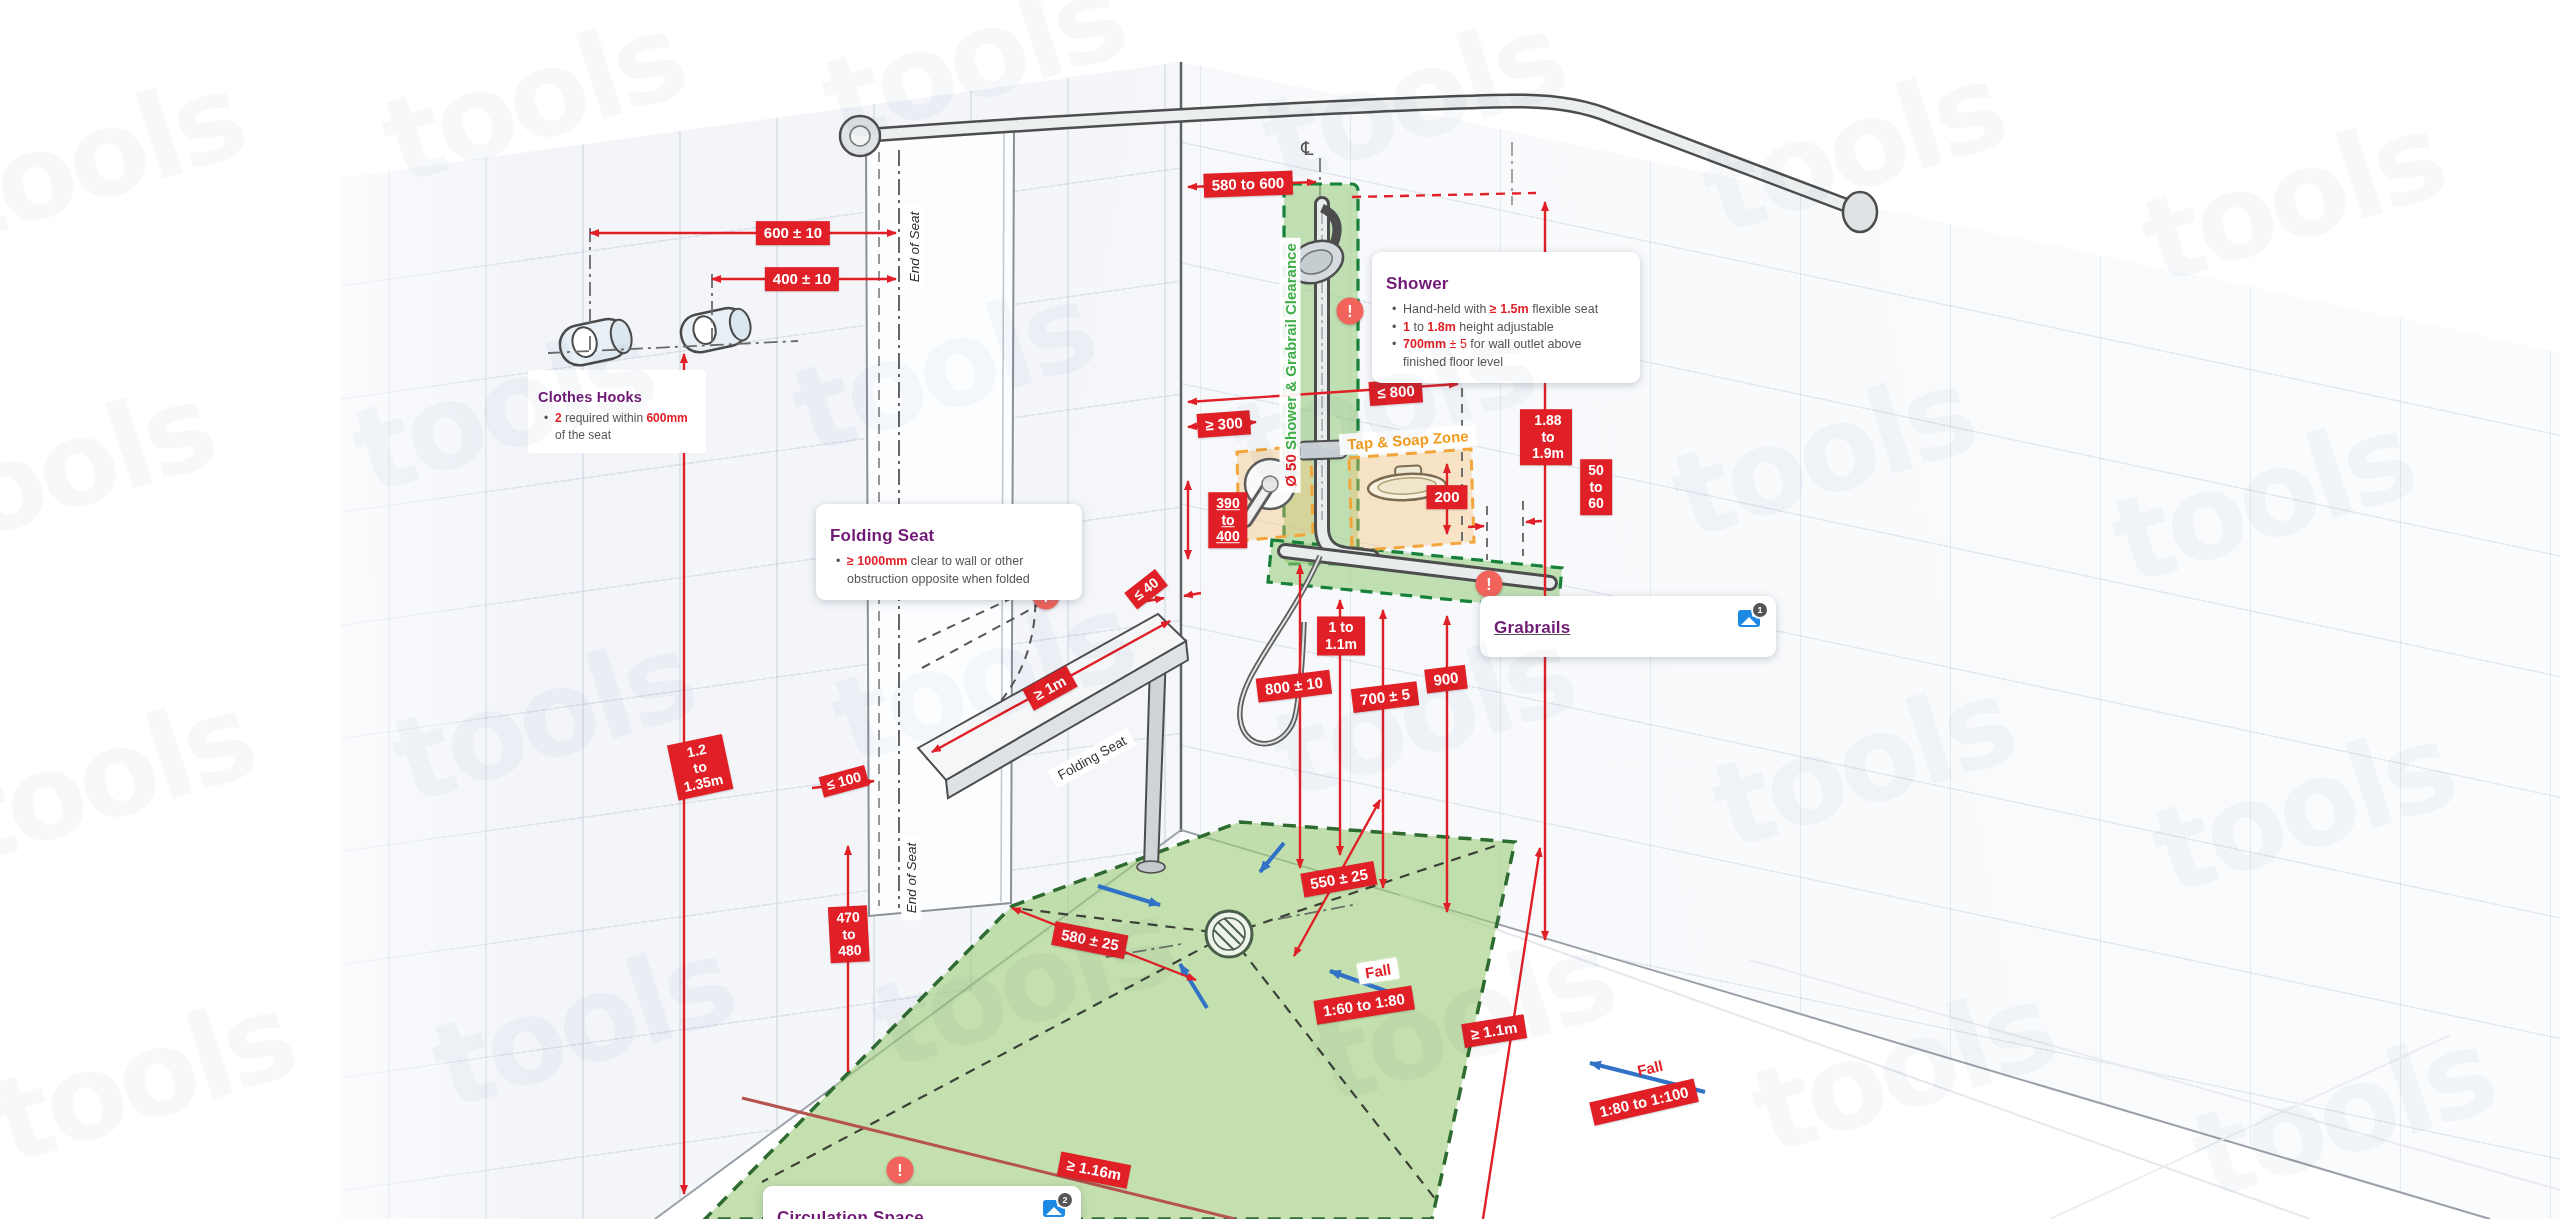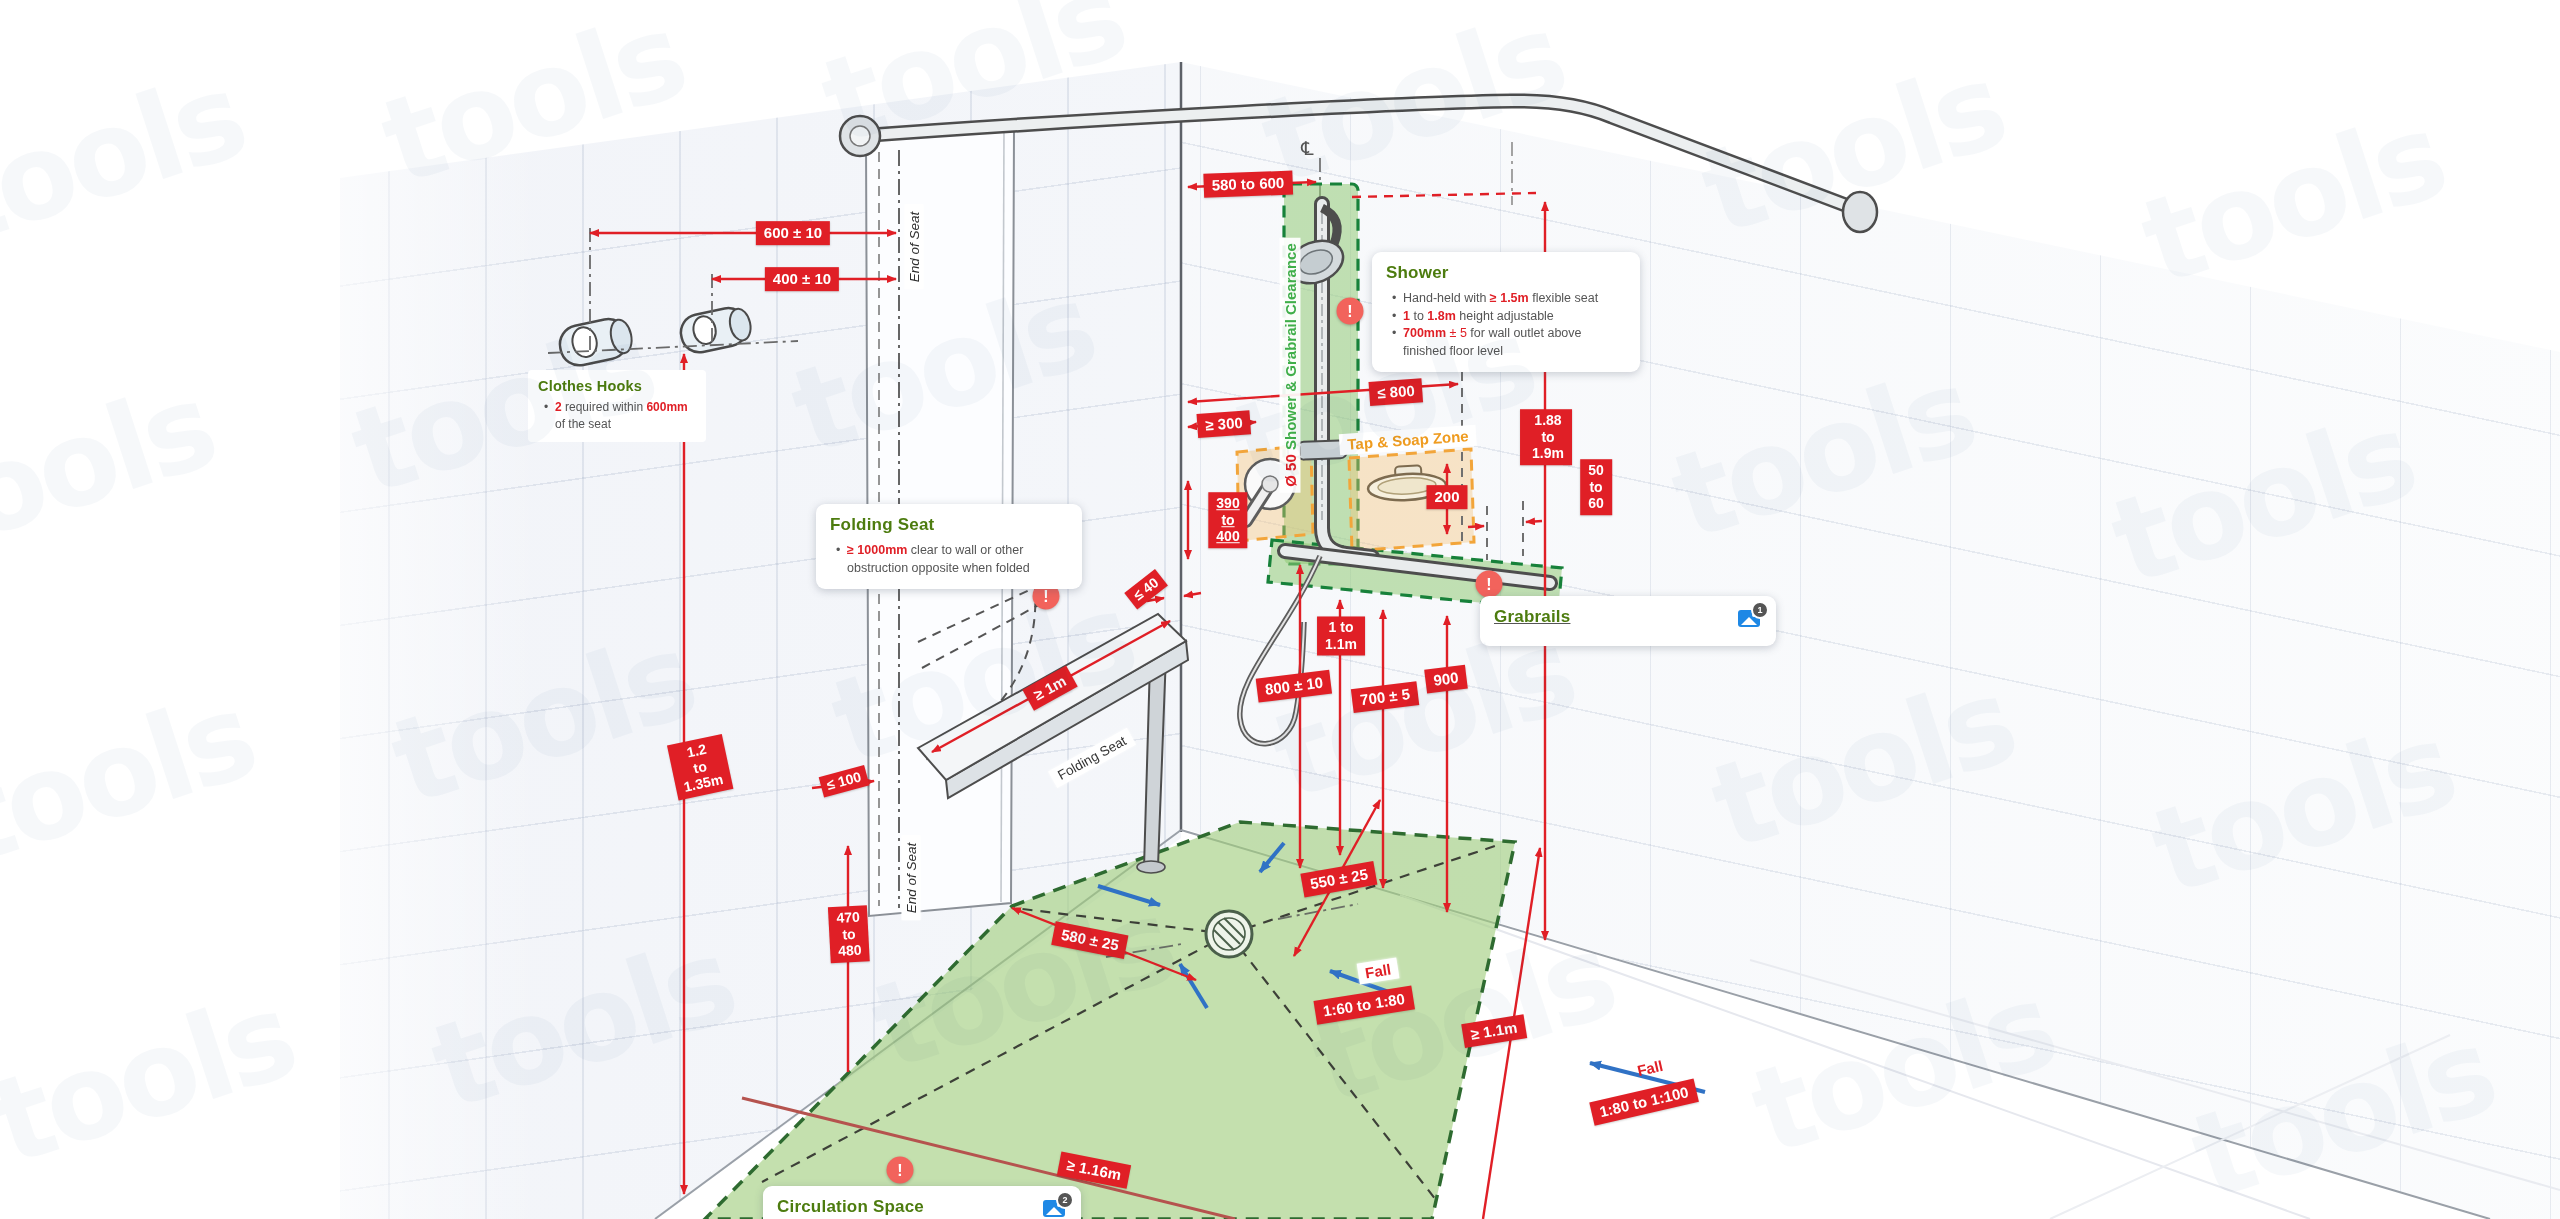--- a/index.html
+++ b/index.html
@@ -24,21 +24,21 @@
   
   .dim{position:absolute;background:#E01F26;color:#fff;font-weight:bold;font-size:15px;
     line-height:1.18;padding:3px 8px;text-align:center;white-space:pre-line;
     transform:translate(-50%,-50%);box-shadow:0 1px 2px rgba(0,0,0,.18);}
   .chip{position:absolute;background:#fff;padding:2px 7px;font-size:13px;color:#333;
     transform:translate(-50%,-50%);white-space:nowrap;box-shadow:0 0 3px rgba(255,255,255,.9);}
   .redtext{position:absolute;color:#E01F26;font-weight:bold;font-size:15px;transform:translate(-50%,-50%);white-space:nowrap;}
   
   .card{position:absolute;background:#fff;border-radius:9px;box-shadow:0 2px 8px rgba(70,80,100,.28);
     padding:11px 14px 12px 14px;color:#555;}
-  .card h3{margin:0 0 7px 0;font-size:17px;font-weight:bold;color:#4d7c0f;letter-spacing:.2px;}
+  .card h3{margin:11px 0 7px 0;font-size:17px;font-weight:bold;color:#701a75;letter-spacing:.2px;}
   .card ul{margin:0;padding:0 0 0 6px;list-style:none;font-size:12.5px;line-height:1.4;}
   .card ul li{padding-left:11px;position:relative;}
   .card ul li:before{content:"•";position:absolute;left:0;top:0;color:#555;}
   .card .r{color:#E01F26;} .card .b{font-weight:bold;}
   .card-sm h3{font-size:14.5px;margin-bottom:5px;} .card-sm ul{font-size:12px;}
   .imgicon{position:absolute;top:12px;right:14px;width:24px;height:19px;}
   .imgicon .frame{position:absolute;left:0;top:2px;width:22px;height:17px;background:#1e88e5;border-radius:3px;}
   .imgicon .mtn{position:absolute;left:3px;top:9px;width:0;height:0;border-left:8px solid transparent;border-right:8px solid transparent;border-bottom:8px solid #fff;}
   .imgicon .sun{position:absolute;left:14px;top:5px;width:4px;height:4px;border-radius:50%;background:#fff;}
   .imgicon .badge{position:absolute;right:-7px;top:-7px;width:14px;height:14px;border-radius:50%;

